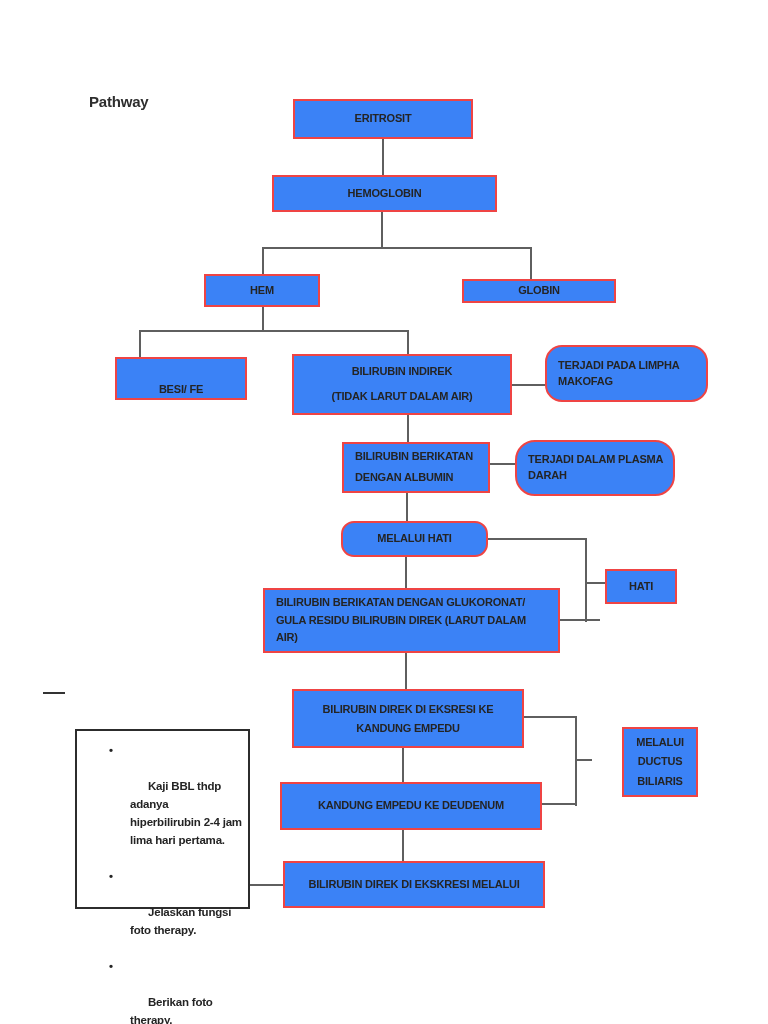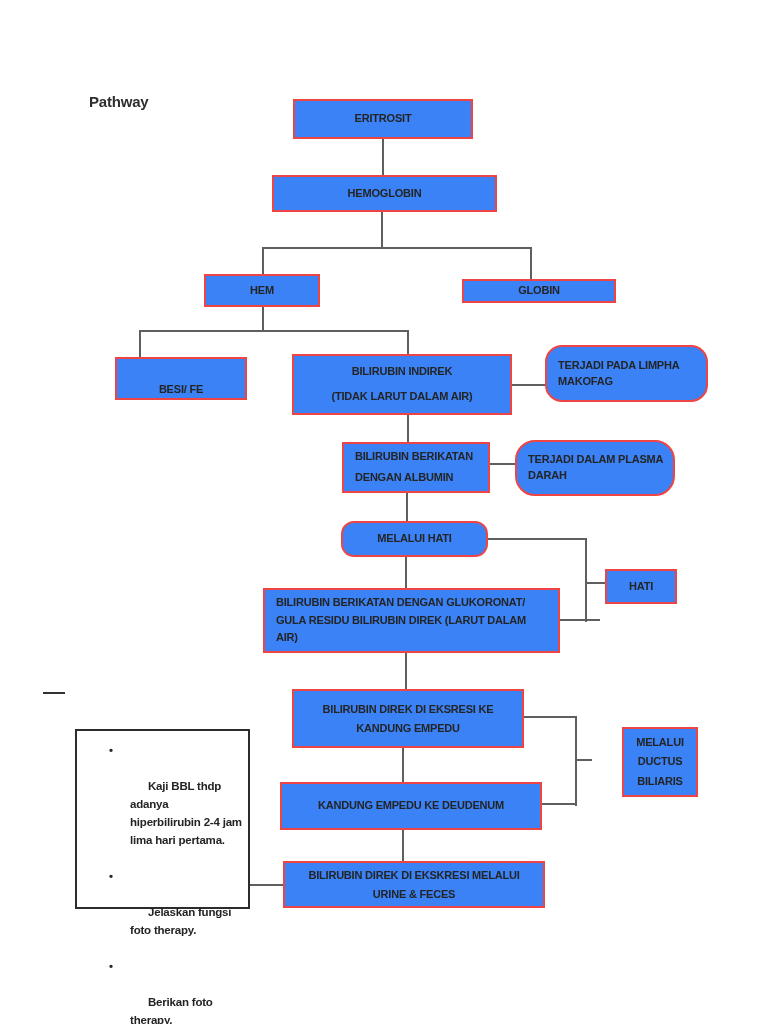--- a/index.html
+++ b/index.html
@@ -137,21 +137,20 @@
     <div class="ln">DUCTUS</div>
     <div class="ln">BILIARIS</div>
   </div>
 
   <div class="node txt-c" style="left:280px;top:782px;width:262px;height:48px;text-align:center;">
     <div class="ln">KANDUNG EMPEDU KE DEUDENUM</div>
   </div>
 
   <div class="node txt-c" style="left:283px;top:861px;width:262px;height:47px;line-height:1.7;">
     <div class="ln">BILIRUBIN DIREK DI EKSKRESI MELALUI</div>
-    <div class="ln">URINE &amp; FECES</div>
   </div>
 
   <div class="note-box" style="left:75px;top:729px;width:175px;height:180px;">
     <div class="note-item">
       <span class="bullet">•</span>
       <span>Kaji BBL thdp adanya hiperbilirubin 2-4 jam  lima hari pertama.</span>
     </div>
     <div class="note-item">
       <span class="bullet">•</span>
       <span>Jelaskan fungsi foto therapy.</span>

